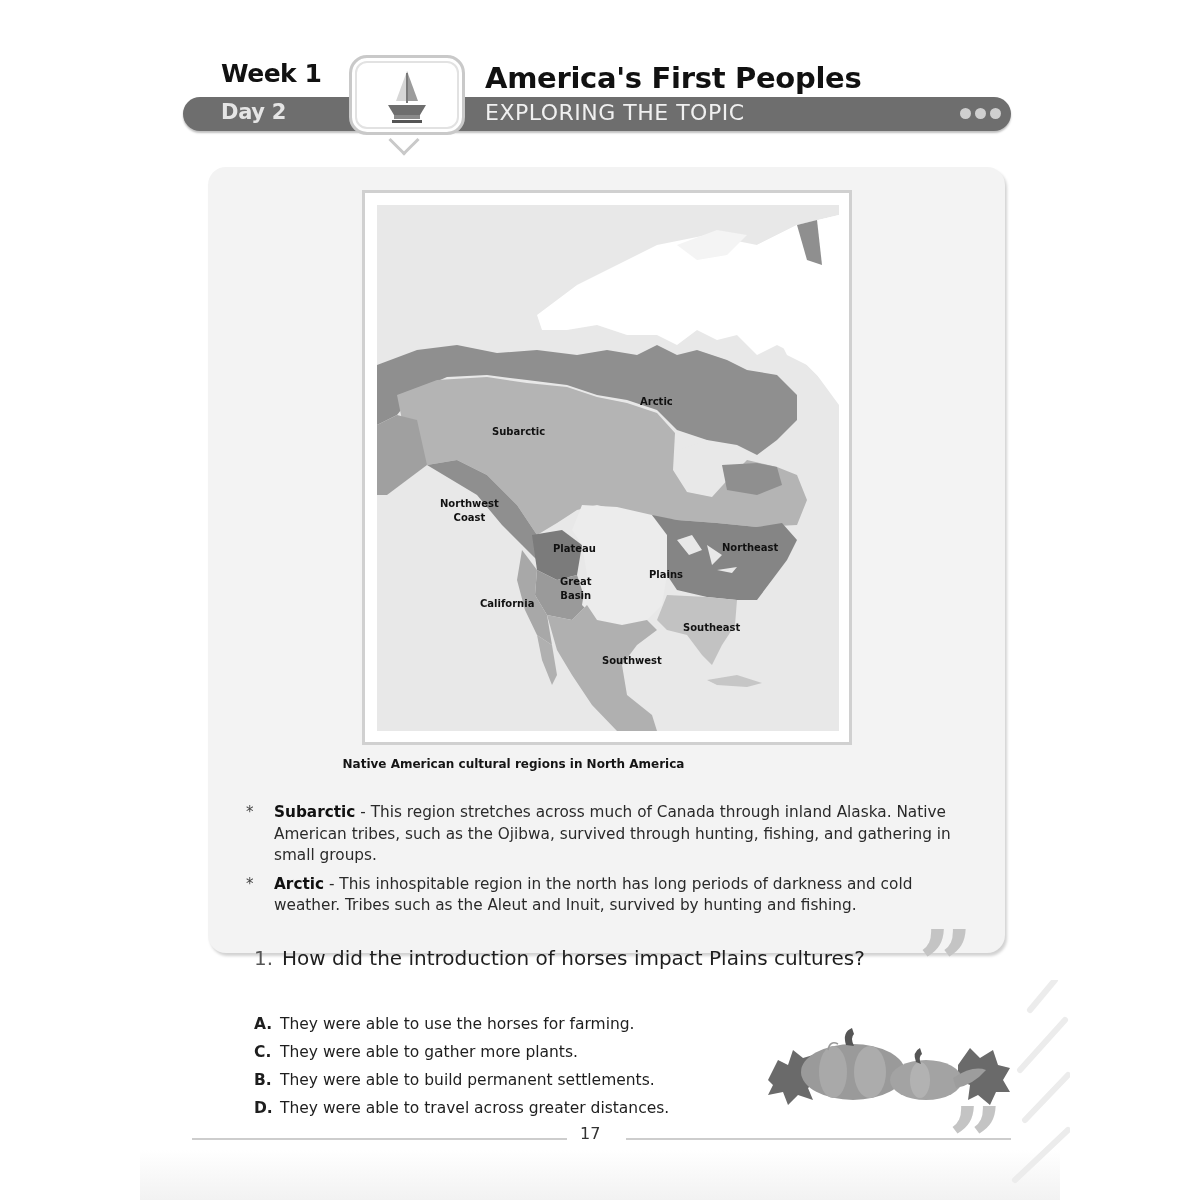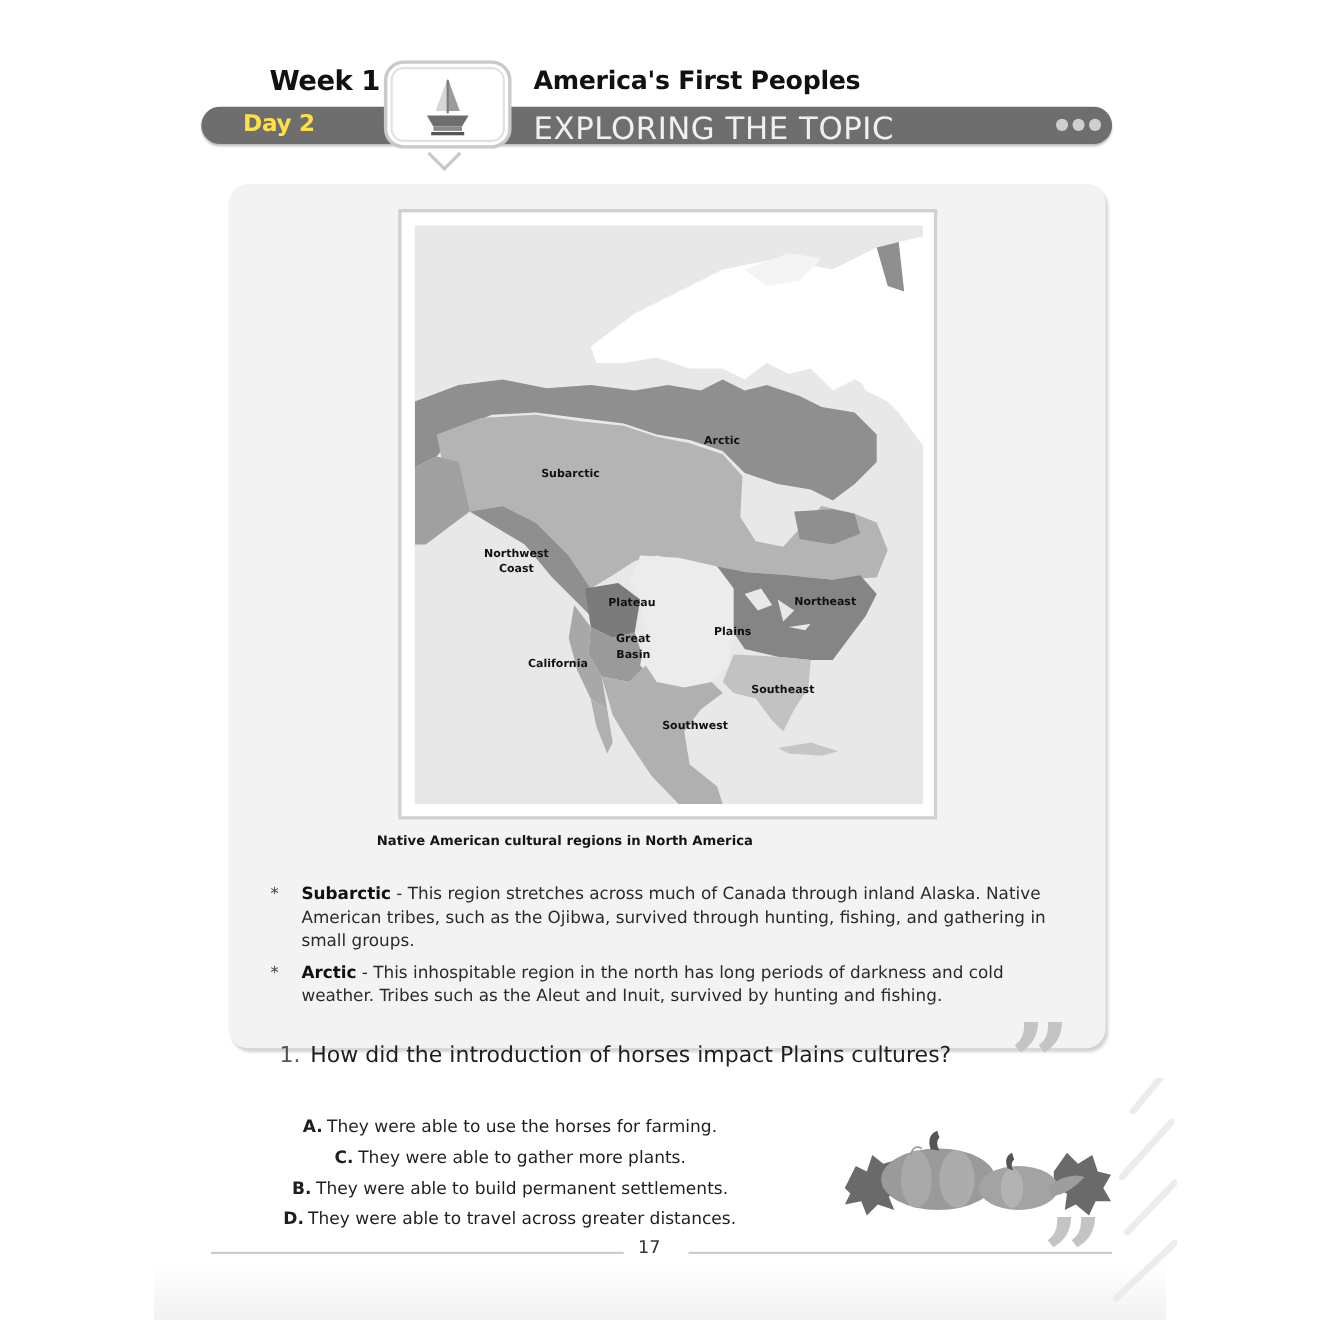--- a/index.html
+++ b/index.html
@@ -4,25 +4,25 @@
   <style>
     * { box-sizing: border-box; margin: 0; padding: 0; }
     html, body { width: 1200px; height: 1200px; background: #ffffff; overflow: hidden; }
     body { position: relative; font-family: "DejaVu Sans", "Liberation Sans", sans-serif; color: #1a1a1a; }
 
     
     .bottom-fade { position: absolute; left: 140px; top: 1150px; width: 920px; height: 50px; background: linear-gradient(#ffffff, #f2f2f2); }
 
     
     .header { position: absolute; left: 183px; top: 55px; width: 830px; height: 100px; }
-    .week-label { position: absolute; left: 38px; top: 4px; font-size: 25px; font-weight: bold; letter-spacing: -0.5px; color: #111; margin-left: 24px; }
-    .topic-title { position: absolute; left: 302px; top: 6px; font-size: 23px; font-weight: bold; letter-spacing: -0.3px; color: #111; }
+    .week-label { position: absolute; left: 38px; top: 4px; font-size: 25px; font-weight: bold; letter-spacing: -0.5px; color: #111; }
+    .topic-title { position: absolute; left: 302px; top: 6px; font-size: 29px; font-weight: bold; letter-spacing: -0.3px; color: #111; }
     .header-bar { position: absolute; left: 0; top: 42px; width: 828px; height: 34px; background: #6e6e6e; border-radius: 17px; box-shadow: 0 2px 2px rgba(0,0,0,0.25); }
-    .day-label { position: absolute; left: 38px; top: 3px; font-size: 21px; font-weight: bold; color: #fde047; letter-spacing: -0.3px; }
-    .section-label { position: absolute; left: 302px; top: 3px; font-size: 28px; color: #f0f0f0; letter-spacing: 0.5px; }
+    .day-label { position: absolute; left: 38px; top: 3px; font-size: 21px; font-weight: bold; color: #e5e5e5; letter-spacing: -0.3px; }
+    .section-label { position: absolute; left: 302px; top: 3px; font-size: 22px; color: #f0f0f0; letter-spacing: 0.5px; }
     .dots { position: absolute; right: 10px; top: 11px; display: flex; gap: 4px; }
     .dot { width: 11px; height: 11px; border-radius: 50%; background: #cfcfcf; }
     .badge { position: absolute; left: 166px; top: 0; width: 116px; height: 80px; background: #fff; border: 3px solid #c9c9c9; border-radius: 18px; box-shadow: inset 0 0 0 3px #fff, inset 0 0 0 5px #e2e2e2; }
     .badge-tail { position: absolute; left: 210px; top: 74px; width: 22px; height: 22px; background: #fff; border-right: 3px solid #c9c9c9; border-bottom: 3px solid #c9c9c9; transform: rotate(45deg); }
     .boat { position: absolute; left: 199px; top: 14px; width: 50px; height: 56px; }
 
     
     .card { position: absolute; left: 208px; top: 167px; width: 797px; height: 786px; background: #f3f3f3; border-radius: 18px; box-shadow: 2px 3px 3px rgba(0,0,0,0.18); }
     .quote-mark { position: absolute; font-family: "DejaVu Serif", serif; font-weight: bold; color: #c4c4c4; font-size: 96px; line-height: 1; }
 
@@ -35,21 +35,21 @@
 
     .bullets { position: absolute; left: 246px; top: 802px; width: 730px; }
     .bullet { position: relative; padding-left: 28px; font-size: 15.3px; line-height: 21.5px; color: #2a2a2a; margin-bottom: 7px; }
     .bullet .mark { position: absolute; left: 0; top: 0; font-size: 15px; color: #444; }
     .bullet .term { font-weight: bold; color: #111; }
 
     
     .question { position: absolute; left: 226px; top: 946px; font-size: 20px; color: #1e1e1e; margin-left: 28px; }
     .question .num { display: inline-block; width: 28px; color: #555; }
     .options { position: absolute; left: 254px; top: 1010px; }
-    .option { font-size: 15.5px; line-height: 28px; color: #1e1e1e; text-align: center; }
+    .option { font-size: 15.5px; line-height: 28px; color: #1e1e1e; }
     .option .letter { font-weight: bold; display: inline-block; width: 26px; }
 
     .footer-line { position: absolute; top: 1138px; height: 2px; background: #cdcdcd; }
     .page-number { position: absolute; left: 580px; top: 1124px; width: 34px; text-align: left; font-size: 16px; color: #333; }
 
     .pumpkins { position: absolute; left: 758px; top: 1010px; width: 260px; height: 100px; }
     .deco-stripes { position: absolute; left: 1010px; top: 980px; width: 60px; height: 220px; }
   </style>
 </head>
 <body>

